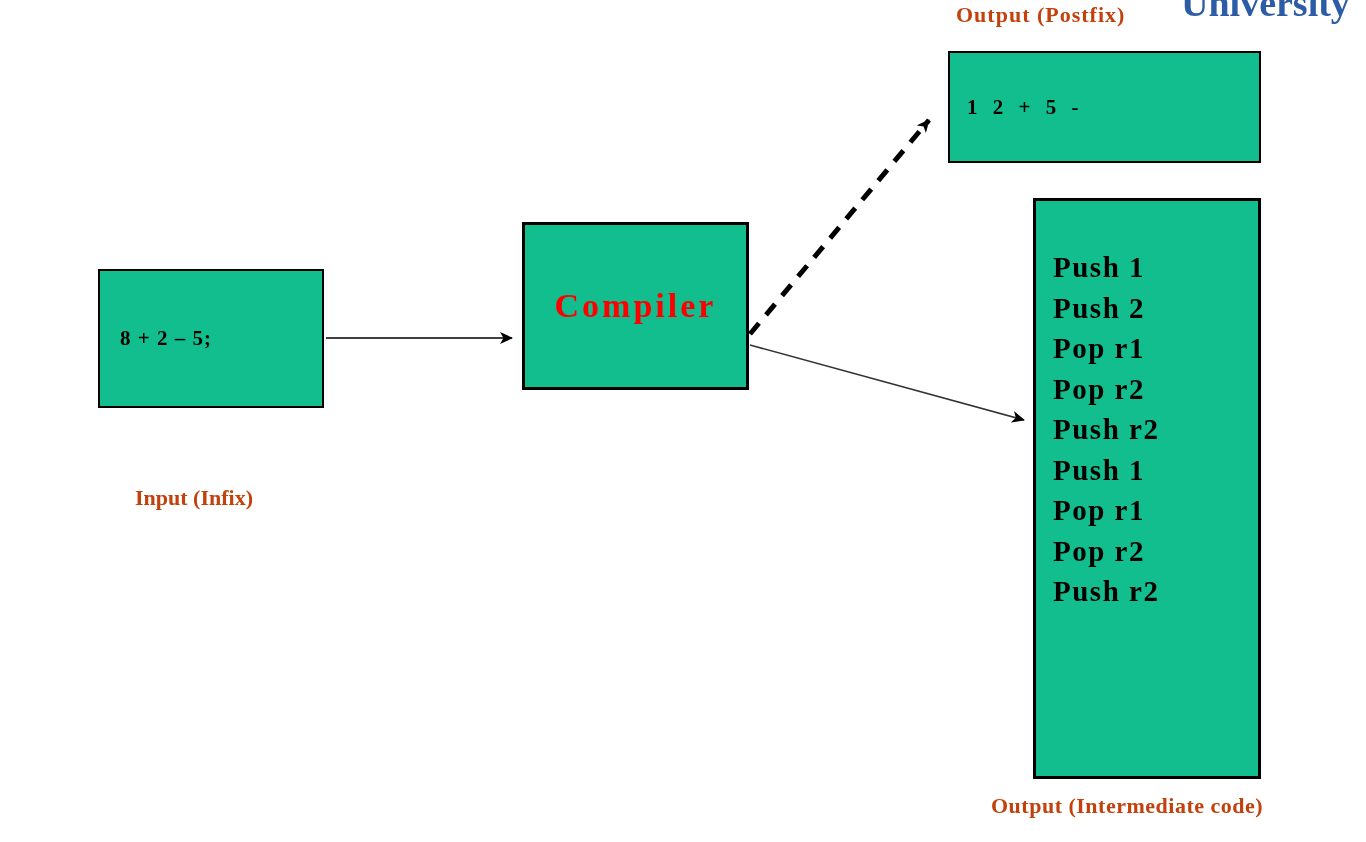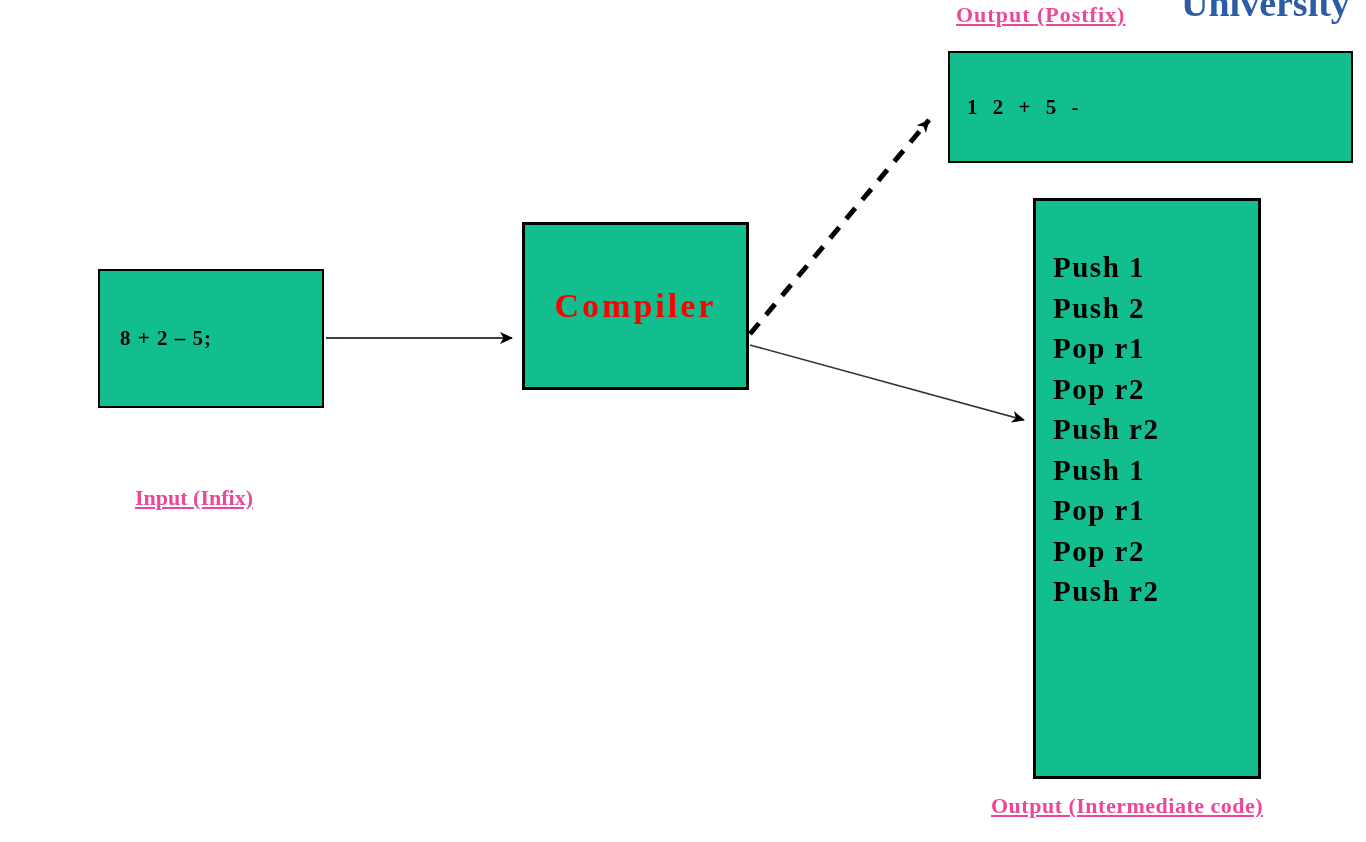--- a/index.html
+++ b/index.html
@@ -20,23 +20,22 @@
     background: #ffffff;
   }
   .box {
     position: absolute;
     background: var(--green);
     border: 2px solid #000;
   }
   .label {
     position: absolute;
     font-weight: bold;
-    color: #ec4899;
+    color: #c2410c;
     white-space: nowrap;
-    text-decoration: underline;
   }
   .watermark {
     position: absolute;
     left: 1181px; top: -16px;
     font-size: 38px; line-height: 38px;
     font-weight: bold;
     color: var(--watermark-blue);
     white-space: nowrap;
   }
   .postfix-label { left: 956px; top: 2px; font-size: 22px; letter-spacing: 1px; }
@@ -55,21 +54,21 @@
     border-width: 3px;
     display: flex; align-items: center; justify-content: center;
   }
   .compiler-text {
     font-size: 34px; font-weight: bold;
     letter-spacing: 3px;
     color: var(--accent-red);
   }
 
   .postfix-box {
-    left: 948px; top: 51px; width: 405px; height: 112px;
+    left: 948px; top: 51px; width: 313px; height: 112px;
     display: flex; align-items: center;
     padding-left: 17px;
   }
   .postfix-box .box-text { font-size: 21px; font-weight: bold; word-spacing: 10px; }
 
   .intermediate-box {
     left: 1033px; top: 198px; width: 228px; height: 581px;
     border-width: 3px;
     padding: 46px 0 0 17px;
   }

